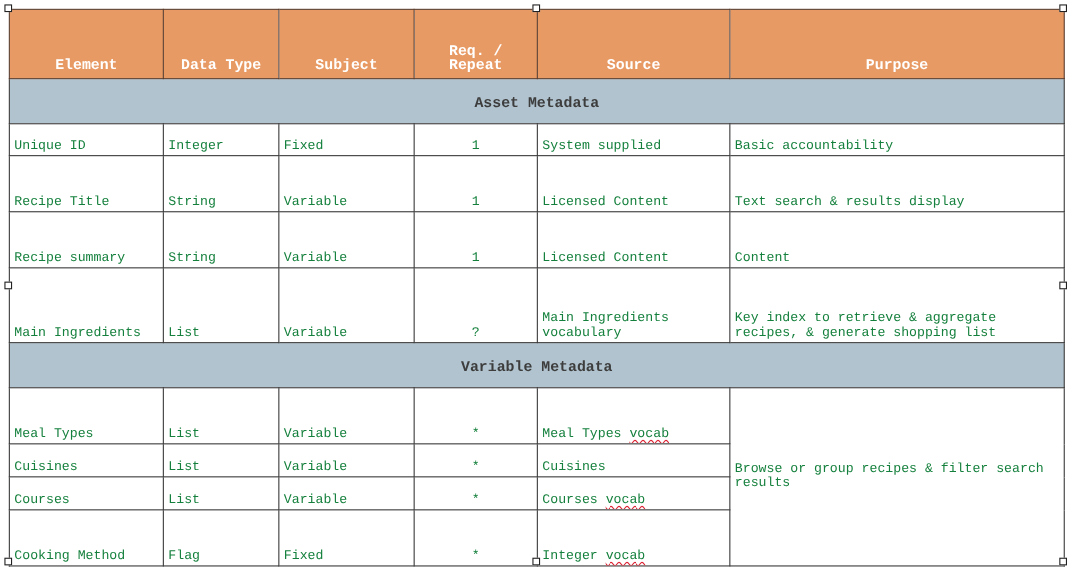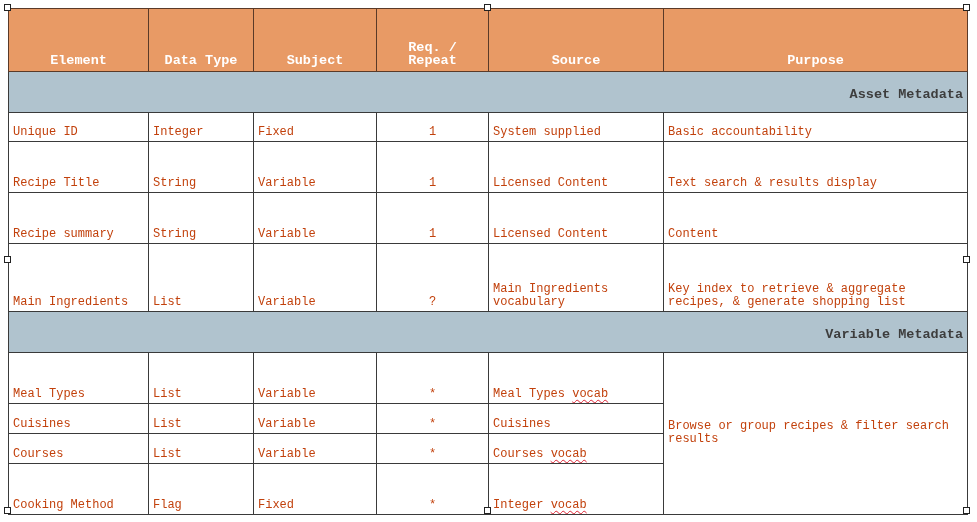--- a/index.html
+++ b/index.html
@@ -1,24 +1,24 @@
 <!DOCTYPE html>
 <html><head>
   <meta charset="utf-8">
   <style>
     html, body { margin: 0; padding: 0; background: #ffffff; }
     body { width: 977px; height: 522px; position: relative; overflow: hidden;
            font-family: "Liberation Sans", sans-serif; }
     .table-wrap { position: absolute; left: 8px; top: 8px; }
     table { border-collapse: collapse; table-layout: fixed; width: 959px; font-family: Liberation Mono, monospace; }
     td, th { border: 1.5px solid #3a3a3a; padding: 0 4px 2px 4px; vertical-align: bottom;
-             font-size: 12px; color: #c2410c; line-height: 13px; overflow: hidden; }
+             font-size: 12px; color: #15803d; line-height: 13px; overflow: hidden; }
     th { background: #e89a65; color: #ffffff; font-weight: bold; font-size: 13.5px;
          text-align: center; height: 58px; padding-bottom: 4px; border-color: #5a3a28; }
-    tr.band td { background: #b0c3ce; text-align: right; font-weight: bold;
+    tr.band td { background: #b0c3ce; text-align: center; font-weight: bold;
                  font-size: 13.5px; color: #3d3d3d; height: 32px; vertical-align: middle;
                  padding-top: 6px; }
     td.c { text-align: center; }
     td.mid { vertical-align: middle; }
     .spell { text-decoration: underline wavy #d23; text-decoration-thickness: 1px; text-underline-offset: 2px; }
     .h1 { height: 29px; }
     .h2 { height: 51px; padding-left: 45px; }
     .h4 { height: 68px; }
     .h5 { height: 30px; margin-left: 28px; }
     .handle { position: absolute; width: 7px; height: 7px; background: #fff;

